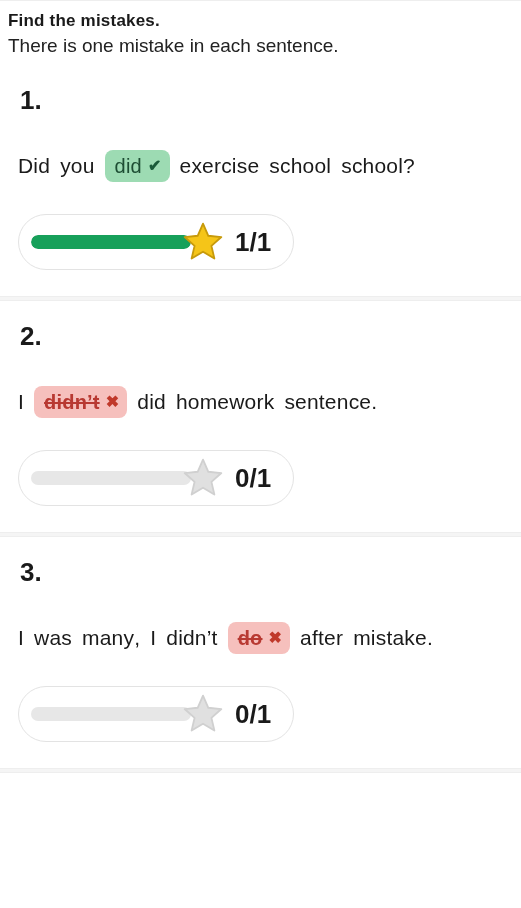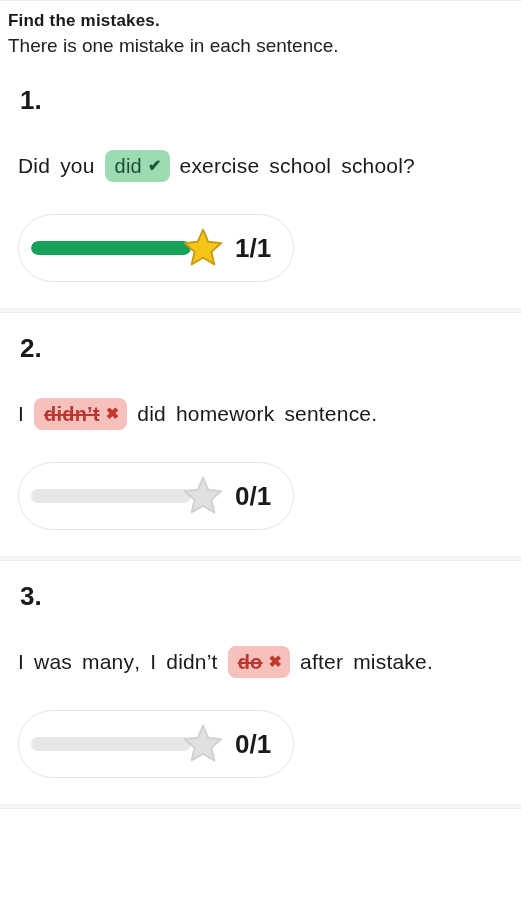--- a/index.html
+++ b/index.html
@@ -42,21 +42,21 @@
     color: #b83932;
   }
   .chip.wrong .label { text-decoration: line-through; font-weight: 700; }
   .chip .mark { font-weight: 900; font-size: 16px; }
   .chip.correct .mark { color: #1a5a39; }
   .chip.wrong .mark { color: #c0392b; }
   .scorecard {
     margin-top: 26px;
     display: inline-flex;
     align-items: center;
-    height: 68px;
+    height: 56px;
     border: 1px solid #e3e3e3;
     border-radius: 999px;
     padding: 0 22px 0 12px;
     gap: 2px;
   }
   .bar-wrap {
     width: 160px;
     height: 14px;
     background: #e7e7e7;
     border-radius: 999px;

